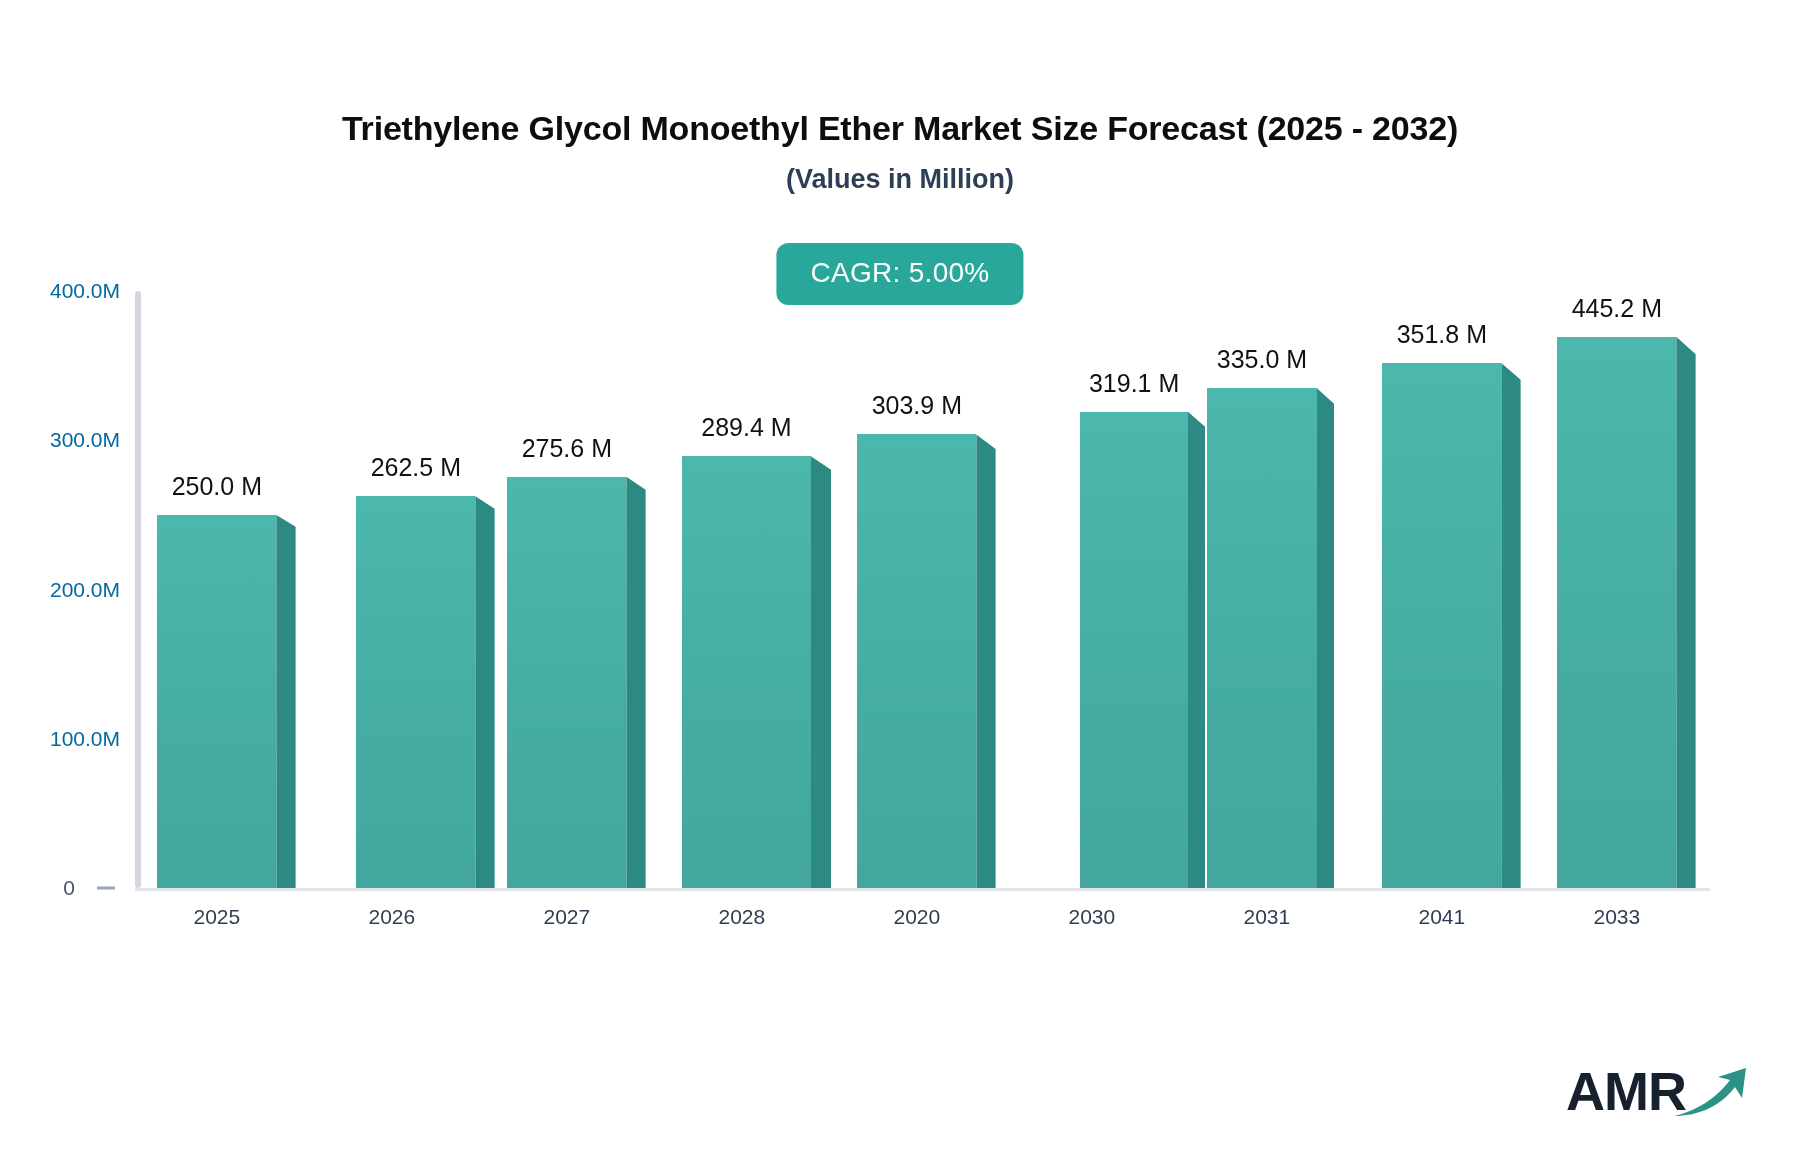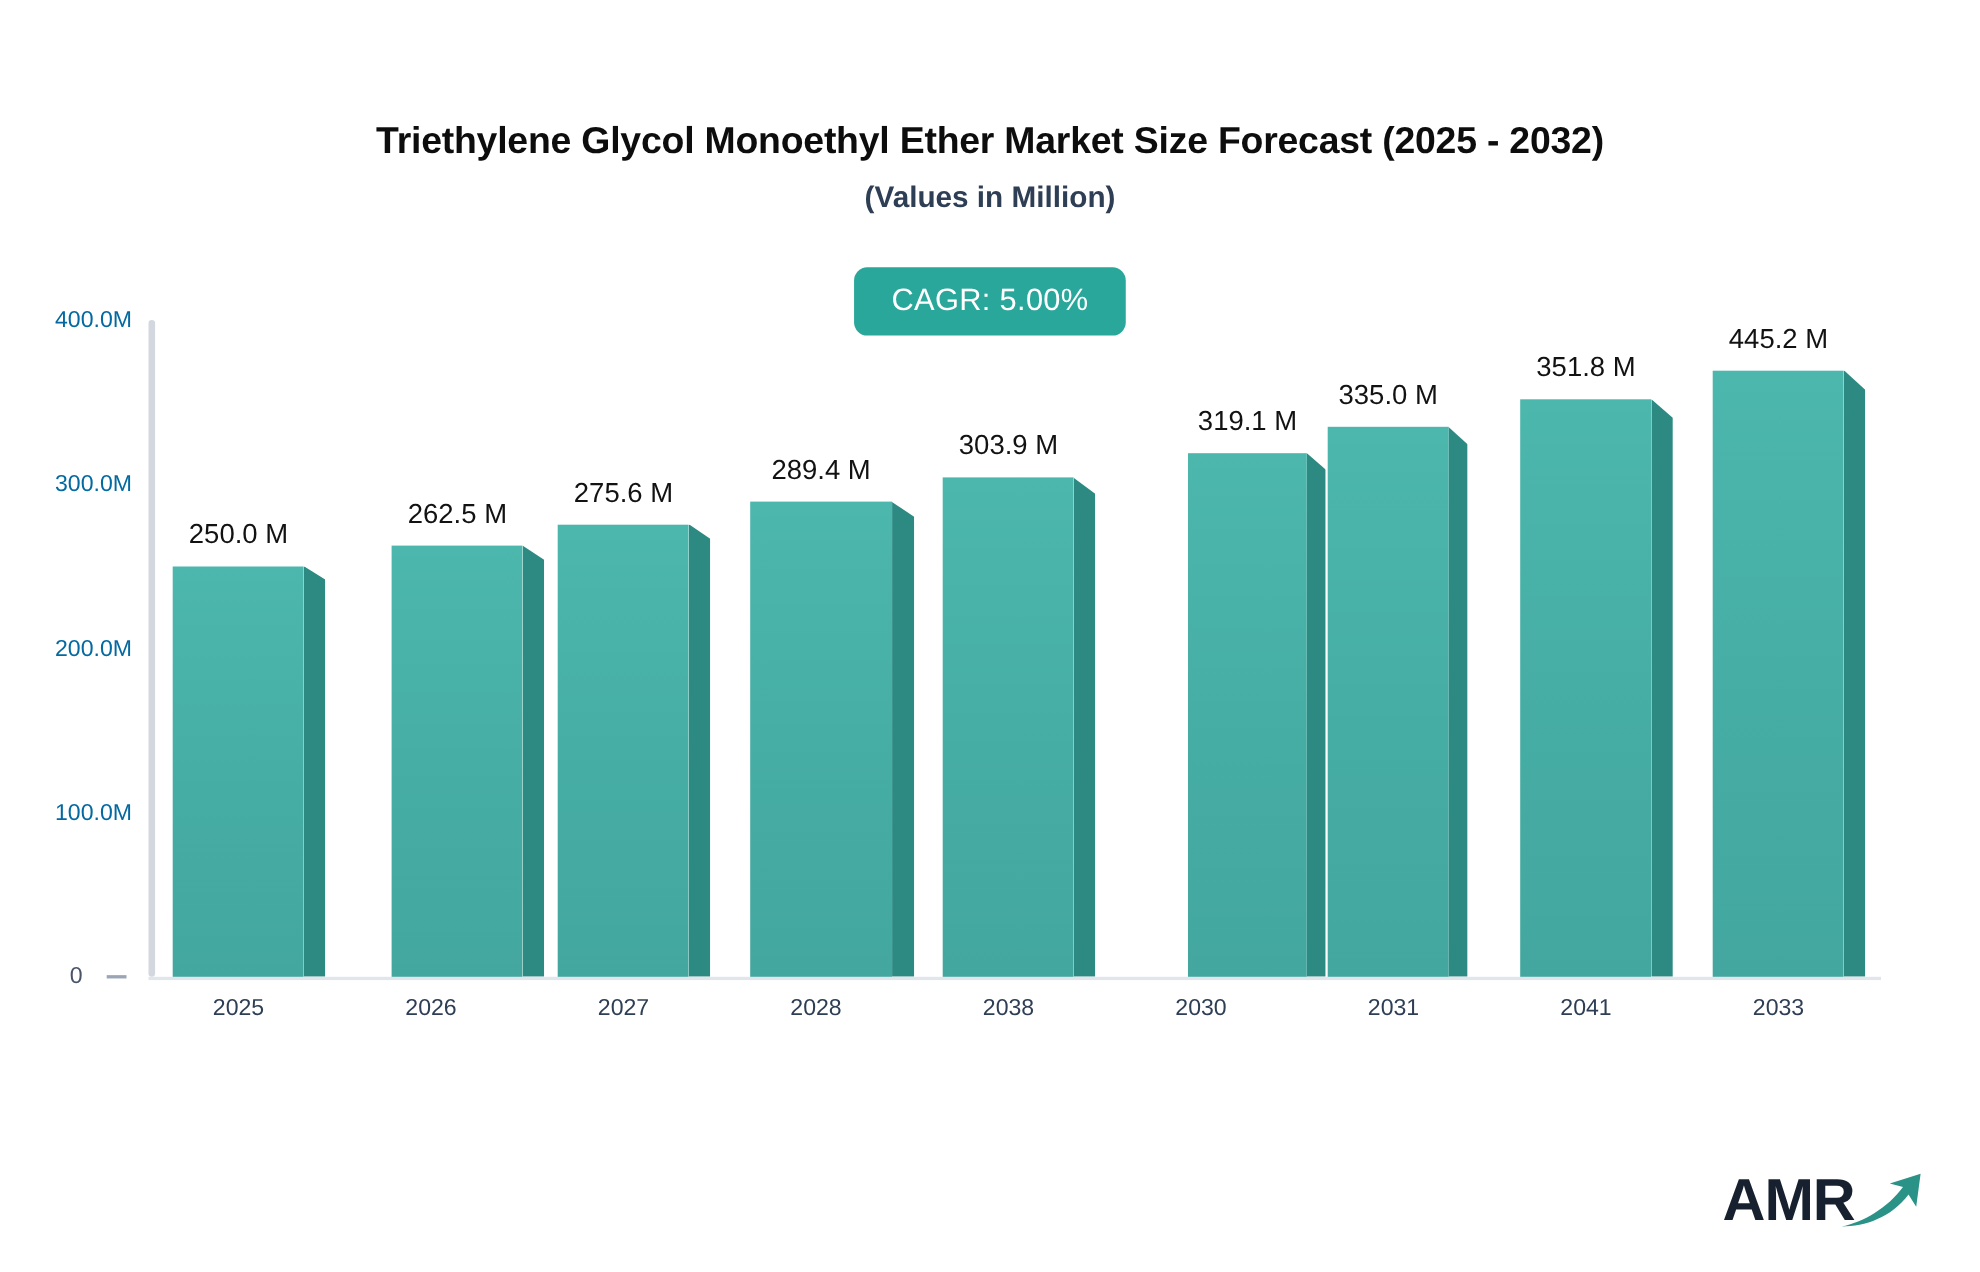--- a/index.html
+++ b/index.html
@@ -294,21 +294,21 @@
           <div class="bar-value" style="bottom: 565.329px;">445.2 M</div>
         </div>
       </div>
   </div>
 
   <div class="x-labels" id="x-labels">
       <div class="x-tick" style="left: 81.8225px;">2025</div>
       <div class="x-tick" style="left: 256.822px;">2026</div>
       <div class="x-tick" style="left: 431.822px;">2027</div>
       <div class="x-tick" style="left: 606.822px;">2028</div>
-      <div class="x-tick" style="left: 781.822px;">2038</div>
+      <div class="x-tick" style="left: 781.822px;">2020</div>
       <div class="x-tick" style="left: 956.822px;">2030</div>
       <div class="x-tick" style="left: 1131.82px;">2031</div>
       <div class="x-tick" style="left: 1306.82px;">2041</div>
       <div class="x-tick" style="left: 1481.82px;">2033</div>
     </div>
 
   <div class="logo">
     <span class="logo-text">AMR</span>
     <span class="logo-arrow">
       <svg width="80" height="56" viewBox="0 0 80 56" fill="none">

